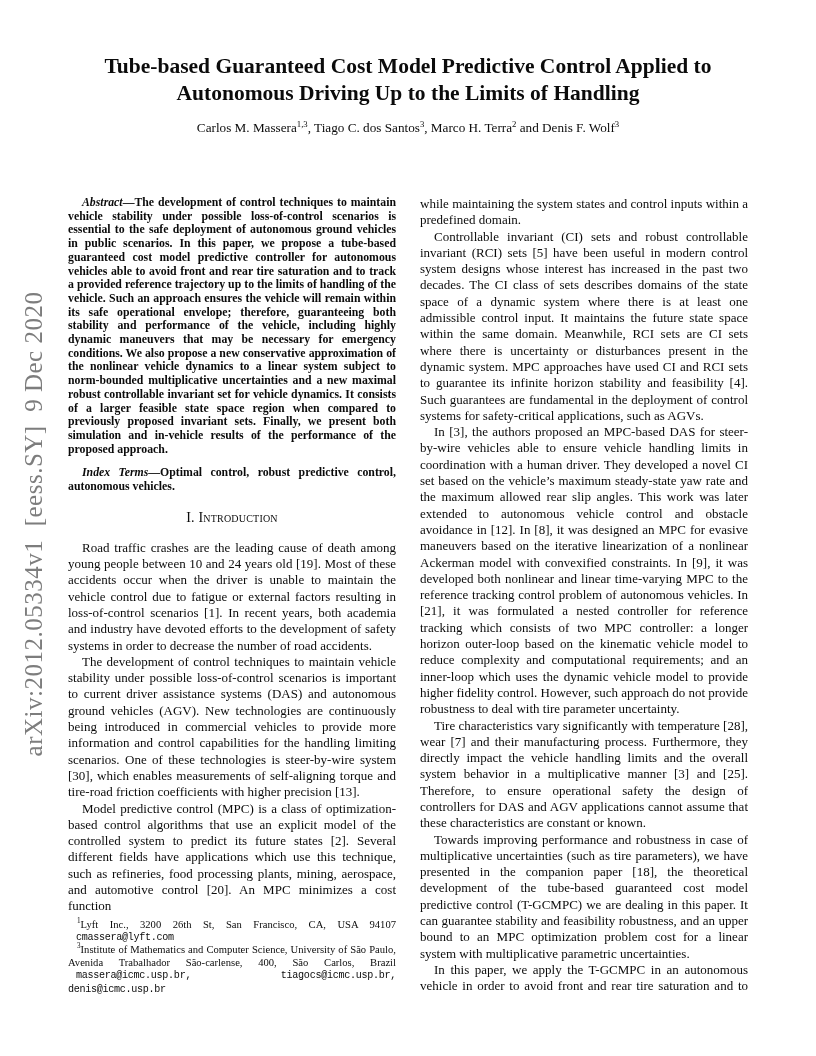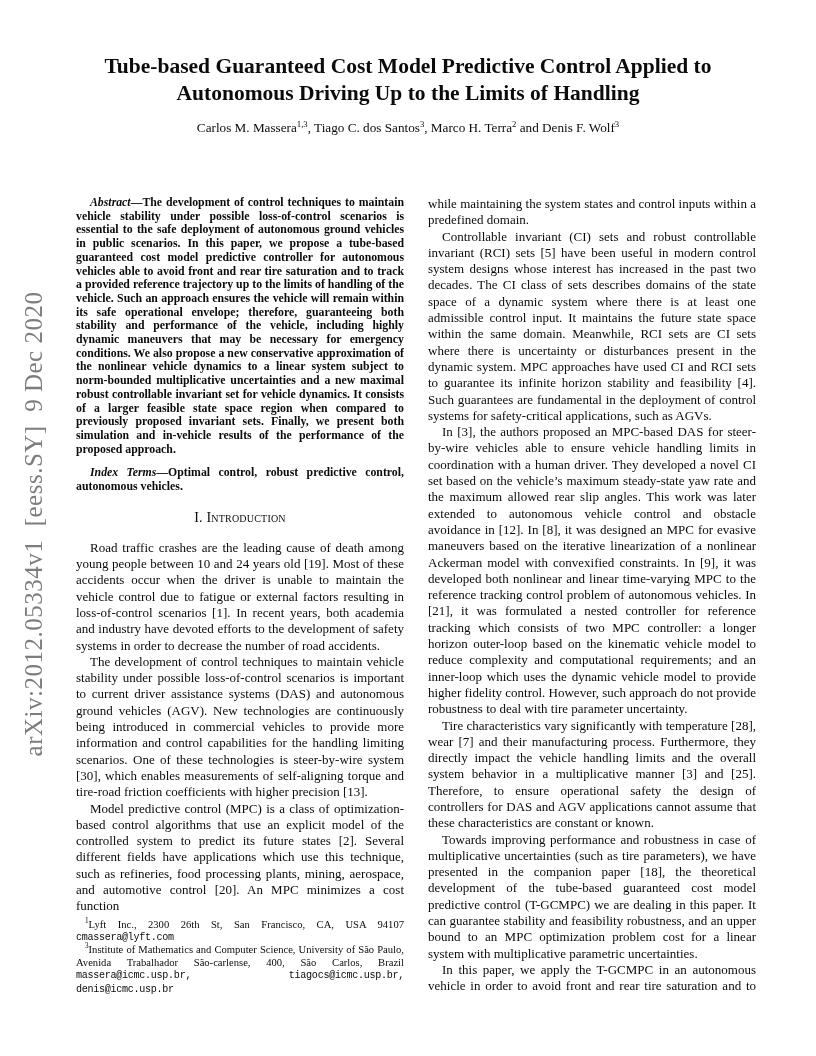--- a/index.html
+++ b/index.html
@@ -16,21 +16,21 @@
     transform-origin:center center;
     font-size:25px; color:#7d7d7d; white-space:pre; letter-spacing:0.5px;
   }
   
   .titleblock { margin:0 68px; padding-top:53px; text-align:center; }
   .title-line { font-size:21.5px; font-weight:bold; line-height:27px; }
   .authors { margin-top:13px; font-size:13.2px; }
   .authors .sup { vertical-align:super; font-size:66%; line-height:0;text-align:center; }
   
   .columns {
-    position:absolute; top:196px; left:76px; width:680px; height:800px;
+    position:absolute; top:196px; left:68px; width:680px; height:800px;
     display:flex; gap:24px;
   }
   .col { width:328px; height:800px; overflow:hidden; display:flex; flex-direction:column; }
   p { margin:0; }
   .abstract, .indexterms {
     font-size:11.8px; line-height:13.7px; font-weight:bold;
     text-align:justify; text-indent:14px;
   }
   .indexterms { margin-top:10px; }
   .abstract .lead, .indexterms .lead { font-style:italic; }
@@ -40,21 +40,21 @@
   }
   .section-heading .sc { font-variant:small-caps; }
   .bodyp { font-size:13px; line-height:16.3px; text-align:justify; }
   .bodyp.indent { text-indent:14px; }
   .bodyp.flush { text-align-last:justify; }
   .footnotes { margin-top:auto; }
   .footnote { font-size:10.6px; line-height:12.4px; text-align:justify; text-indent:9px; }
   .footnote .sup { vertical-align:super; font-size:68%; line-height:0; }
   .footnote .mono, .mono {
     font-family:"Liberation Mono","DejaVu Sans Mono",monospace;
-    font-size:10.1px; letter-spacing:-0.3px;
+    font-size:10.1px; letter-spacing:-0.3px;margin-left:8px;
   }
 </style>
 </head>
 <body>
 
 <div class="page">
 
   <div class="watermark">arXiv:2012.05334v1  [eess.SY]  9 Dec 2020</div>
 
   <div class="titleblock">
@@ -68,21 +68,21 @@
     <div class="col" id="col-left">
       <p class="abstract"><span class="lead">Abstract</span><span>—The development of control techniques to maintain vehicle stability under possible loss-of-control scenarios is essential to the safe deployment of autonomous ground vehicles in public scenarios. In this paper, we propose a tube-based guaranteed cost model predictive controller for autonomous vehicles able to avoid front and rear tire saturation and to track a provided reference trajectory up to the limits of handling of the vehicle. Such an approach ensures the vehicle will remain within its safe operational envelope; therefore, guaranteeing both stability and performance of the vehicle, including highly dynamic maneuvers that may be necessary for emergency conditions. We also propose a new conservative approximation of the nonlinear vehicle dynamics to a linear system subject to norm-bounded multiplicative uncertainties and a new maximal robust controllable invariant set for vehicle dynamics. It consists of a larger feasible state space region when compared to previously proposed invariant sets. Finally, we present both simulation and in-vehicle results of the performance of the proposed approach.</span></p>
       <p class="indexterms"><span class="lead">Index Terms</span><span>—Optimal control, robust predictive control, autonomous vehicles.</span></p>
       <div class="section-heading"><span>I.</span> <span class="sc">Introduction</span></div>
       <div id="left-paragraphs">
           <p class="bodyp indent">Road traffic crashes are the leading cause of death among young people between 10 and 24 years old [19]. Most of these accidents occur when the driver is unable to maintain the vehicle control due to fatigue or external factors resulting in loss-of-control scenarios [1]. In recent years, both academia and industry have devoted efforts to the development of safety systems in order to decrease the number of road accidents.</p>
           <p class="bodyp indent">The development of control techniques to maintain vehicle stability under possible loss-of-control scenarios is important to current driver assistance systems (DAS) and autonomous ground vehicles (AGV). New technologies are continuously being introduced in commercial vehicles to provide more information and control capabilities for the handling limiting scenarios. One of these technologies is steer-by-wire system [30], which enables measurements of self-aligning torque and tire-road friction coefficients with higher precision [13].</p>
           <p class="bodyp indent flush">Model predictive control (MPC) is a class of optimization-based control algorithms that use an explicit model of the controlled system to predict its future states [2]. Several different fields have applications which use this technique, such as refineries, food processing plants, mining, aerospace, and automotive control [20]. An MPC minimizes a cost function</p>
         </div>
       <div class="footnotes" id="footnotes">
-          <p class="footnote"><span class="sup">1</span><span>Lyft Inc., 2300 26th St, San Francisco, CA, USA 94107 </span><span class="mono">cmassera@lyft.com</span></p>
+          <p class="footnote"><span class="sup">1</span><span>Lyft Inc., 3200 26th St, San Francisco, CA, USA 94107 </span><span class="mono">cmassera@lyft.com</span></p>
           <p class="footnote"><span class="sup">3</span><span>Institute of Mathematics and Computer Science, University of São Paulo, Avenida Trabalhador São-carlense, 400, São Carlos, Brazil </span><span class="mono">massera@icmc.usp.br, tiagocs@icmc.usp.br, denis@icmc.usp.br</span></p>
         </div>
     </div>
 
     <div class="col" id="col-right">
       <div id="right-paragraphs">
           <p class="bodyp">while maintaining the system states and control inputs within a predefined domain.</p>
           <p class="bodyp indent">Controllable invariant (CI) sets and robust controllable invariant (RCI) sets [5] have been useful in modern control system designs whose interest has increased in the past two decades. The CI class of sets describes domains of the state space of a dynamic system where there is at least one admissible control input. It maintains the future state space within the same domain. Meanwhile, RCI sets are CI sets where there is uncertainty or disturbances present in the dynamic system. MPC approaches have used CI and RCI sets to guarantee its infinite horizon stability and feasibility [4]. Such guarantees are fundamental in the deployment of control systems for safety-critical applications, such as AGVs.</p>
           <p class="bodyp indent">In [3], the authors proposed an MPC-based DAS for steer-by-wire vehicles able to ensure vehicle handling limits in coordination with a human driver. They developed a novel CI set based on the vehicle’s maximum steady-state yaw rate and the maximum allowed rear slip angles. This work was later extended to autonomous vehicle control and obstacle avoidance in [12]. In [8], it was designed an MPC for evasive maneuvers based on the iterative linearization of a nonlinear Ackerman model with convexified constraints. In [9], it was developed both nonlinear and linear time-varying MPC to the reference tracking control problem of autonomous vehicles. In [21], it was formulated a nested controller for reference tracking which consists of two MPC controller: a longer horizon outer-loop based on the kinematic vehicle model to reduce complexity and computational requirements; and an inner-loop which uses the dynamic vehicle model to provide higher fidelity control. However, such approach do not provide robustness to deal with tire parameter uncertainty.</p>
           <p class="bodyp indent">Tire characteristics vary significantly with temperature [28], wear [7] and their manufacturing process. Furthermore, they directly impact the vehicle handling limits and the overall system behavior in a multiplicative manner [3] and [25]. Therefore, to ensure operational safety the design of controllers for DAS and AGV applications cannot assume that these characteristics are constant or known.</p>

